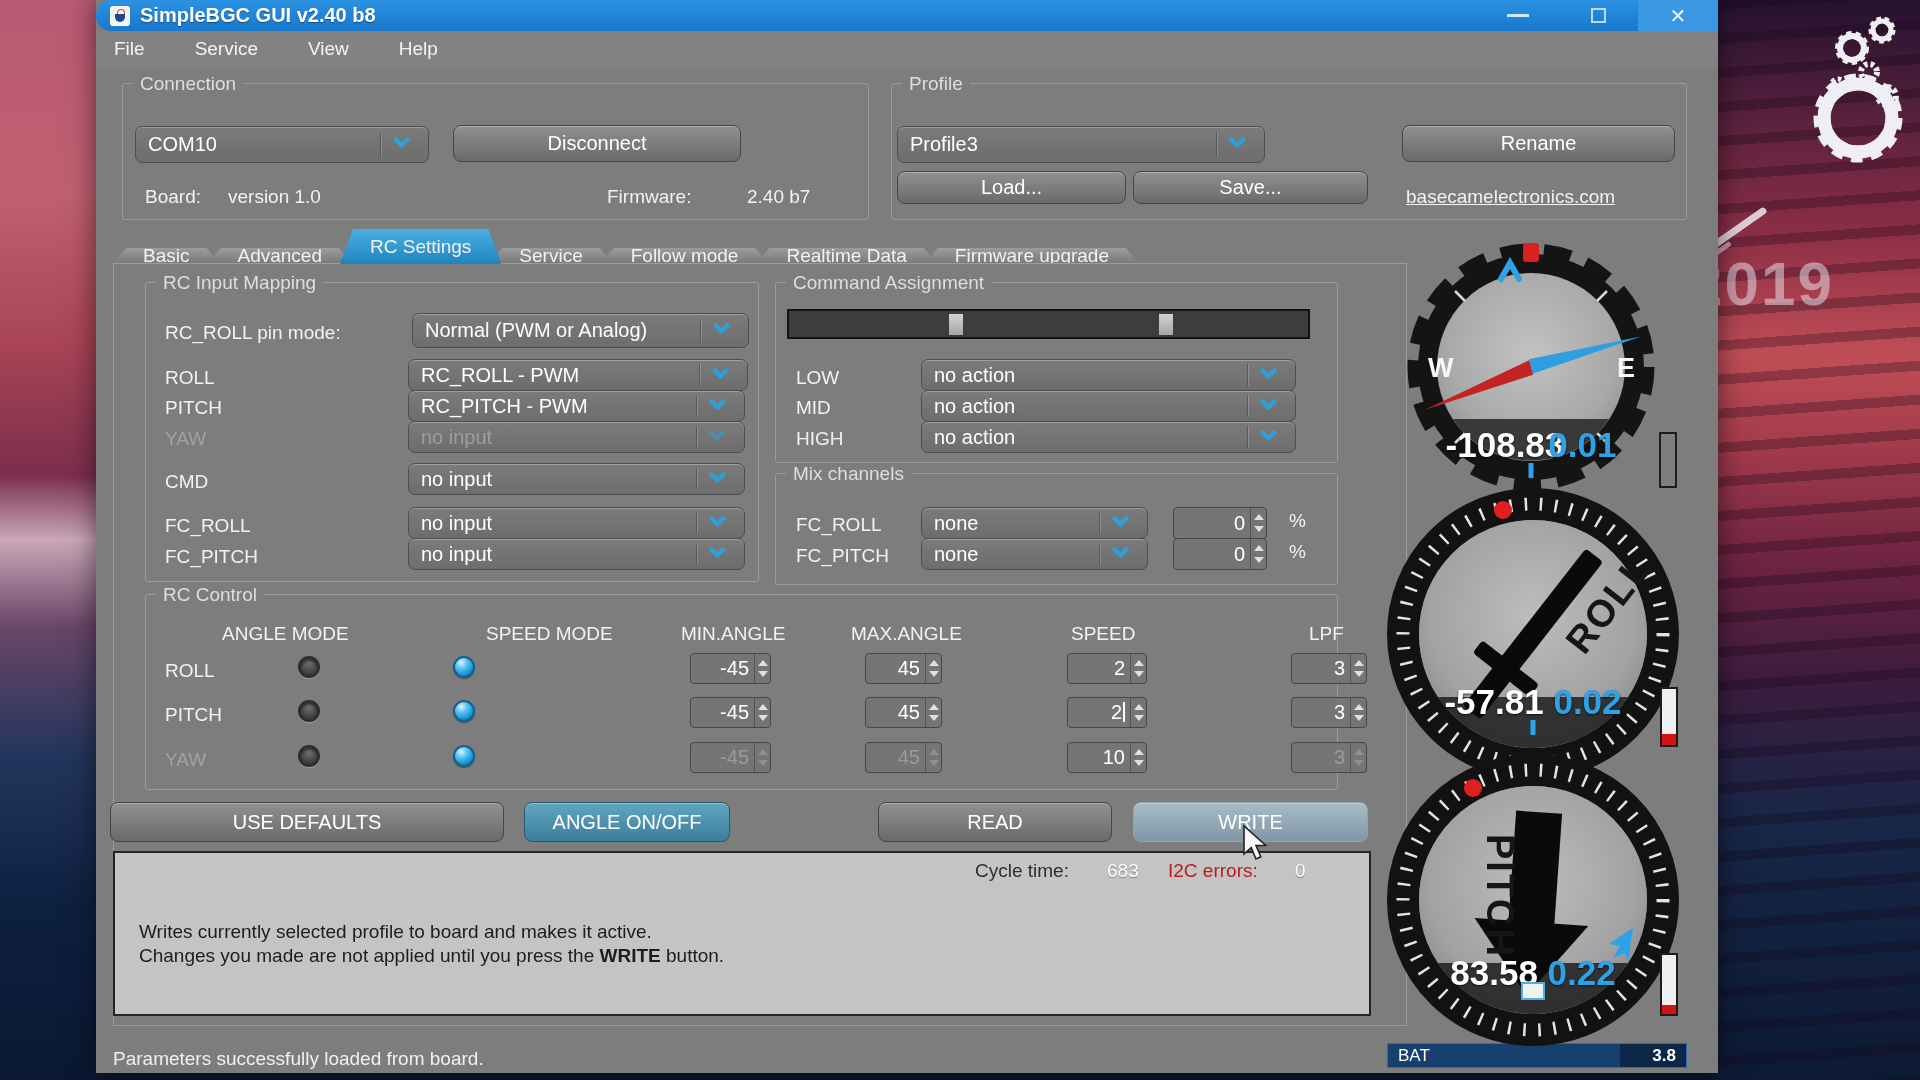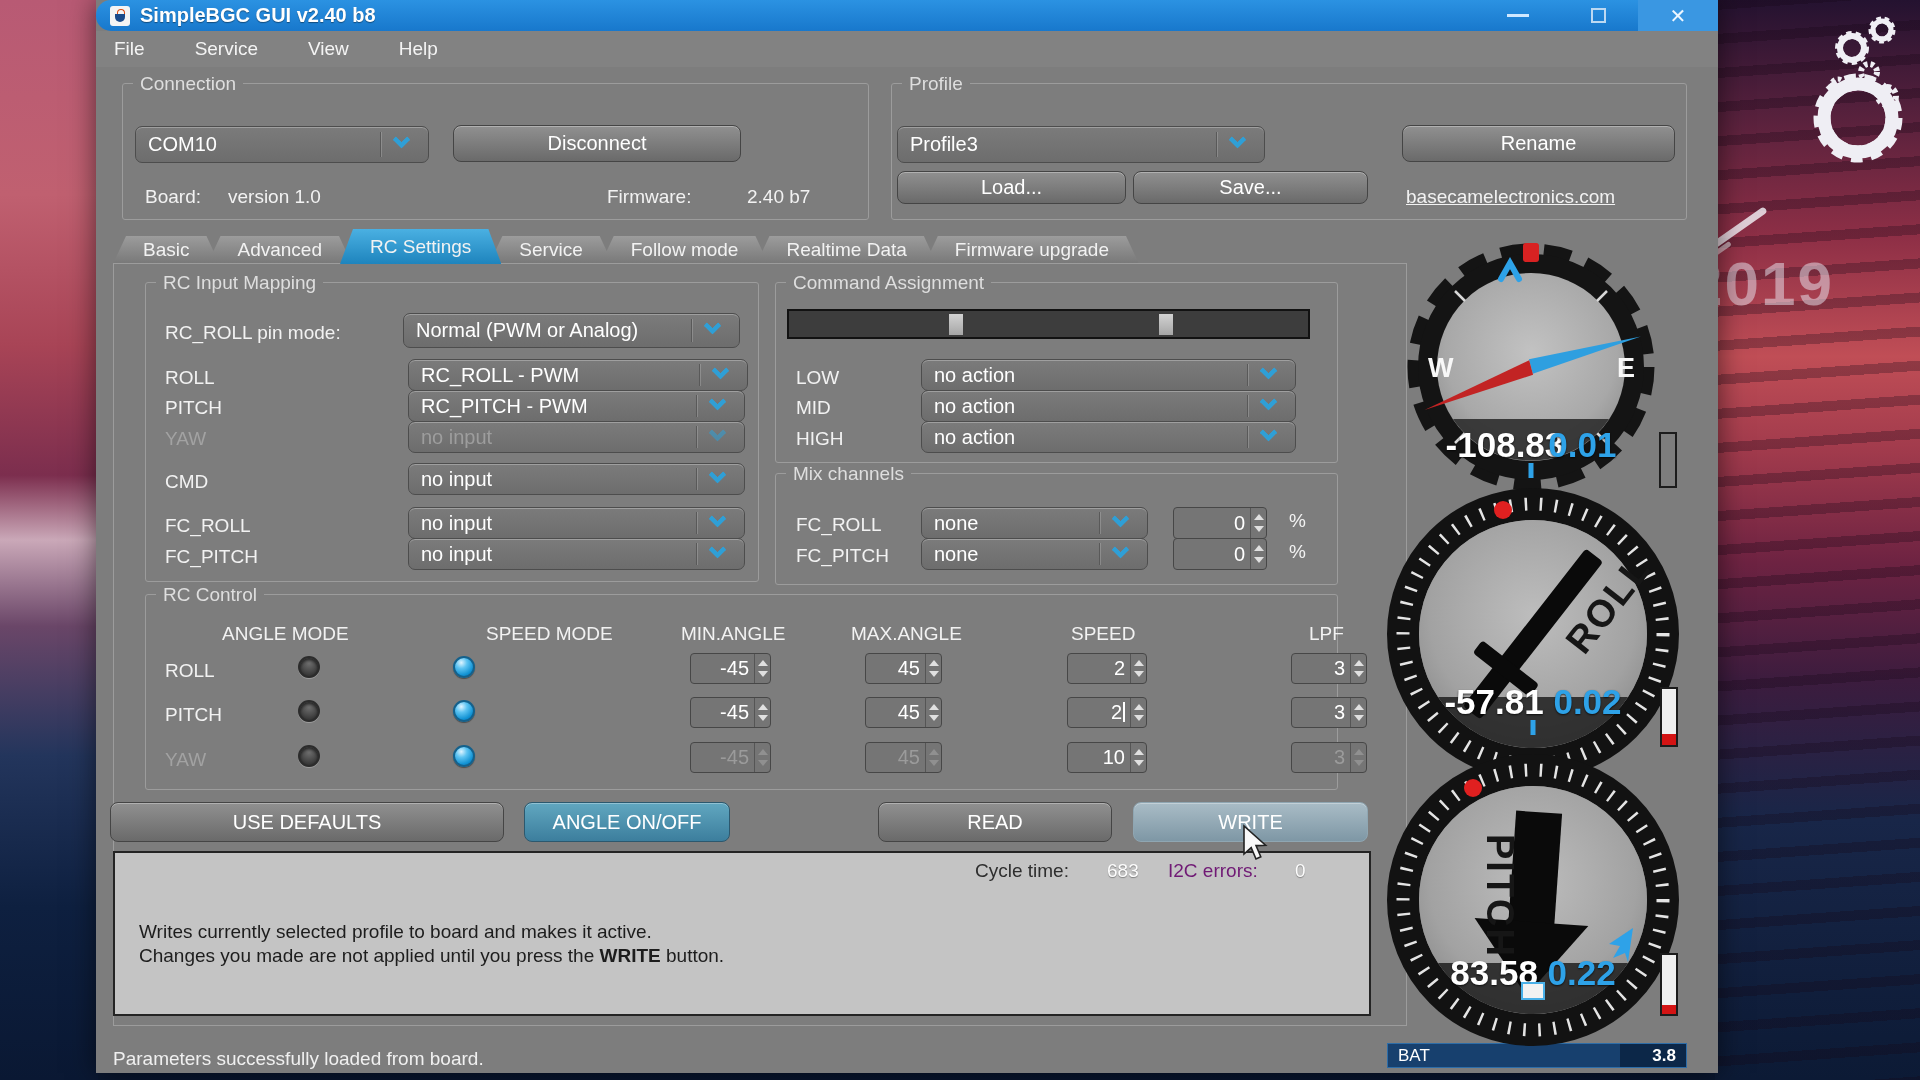--- a/index.html
+++ b/index.html
@@ -65,21 +65,21 @@
   .spin.disabled .tri-dn { border-top-color:#909090; }
   .caret { display:inline-block; width:2px; height:20px; background:#fff; margin-left:1px; vertical-align:-3px; }
 
   
   .radio { position:absolute; width:22px; height:22px; border-radius:50%; }
   .radio.off { background:radial-gradient(circle at 50% 30%, #6e6e6e, #393939 75%); border:2px solid #2c2c2c; box-shadow:inset 0 2px 3px rgba(0,0,0,.55), 0 1px 0 rgba(255,255,255,.25); }
   .radio.on { background:radial-gradient(circle at 35% 26%, #dff4ff 0%, #5ec4f2 32%, #0f90d2 72%, #0a68a0 100%); border:2px solid #14618c; box-shadow:0 1px 1px rgba(0,0,0,.4); }
 
   
   .tabs { position:absolute; left:17px; top:234px; height:30px; display:flex; align-items:flex-end; }
-  .tab { height:28px; clip-path:polygon(13px 0, calc(100% - 13px) 0, 100% 100%, 0 100%); background:linear-gradient(#9c9c9c,#787878); color:#f2f2f2; font-size:19px; display:flex; align-items:center; justify-content:center; margin-right:-12px; padding:0 30px; position:relative; }
+  .tab { height:16px; clip-path:polygon(13px 0, calc(100% - 13px) 0, 100% 100%, 0 100%); background:linear-gradient(#9c9c9c,#787878); color:#f2f2f2; font-size:19px; display:flex; align-items:center; justify-content:center; margin-right:-12px; padding:0 30px; position:relative; }
   .tab.active { height:35px; background:linear-gradient(#4ab0e2,#1e84bd); z-index:5; }
   .panel { position:absolute; left:17px; top:263px; width:1294px; height:763px; border:1px solid #9c9c9c; background:#7d7d7d; }
 
   
   .cmd-slider { position:absolute; background:#3d3d3d; border:2px solid #121212; }
   .cmd-handle { position:absolute; top:3px; width:14px; height:21px; background:linear-gradient(#d2d2d2,#a6a6a6); }
 
   
   .infobox { position:absolute; left:17px; top:851px; width:1258px; height:165px; background:#c4c4c4; border:2px solid #242424; color:#1d1d1d; font-size:19px; }
 
@@ -206,21 +206,21 @@
     <div class="tab">
         <span>Firmware upgrade</span>
       </div>
   </div>
   <div class="panel"></div>
 
   <div class="group" style="left:49px;top:282px;width:614px;height:300px;">
     <span class="group-label">RC Input Mapping</span>
   </div>
   <span class="lbl" style="left:69px;top:322px;">RC_ROLL pin mode:</span>
-  <div class="combo" style="left:307px;top:313px;width:337px;height:35px;">
+  <div class="combo" style="left:316px;top:313px;width:337px;height:35px;">
     <span class="cval">Normal (PWM or Analog)</span>
     <span class="sep"></span>
       <span class="chev"></span>
   </div>
 
   <span class="lbl" style="left:69px;top:367px;">ROLL</span>
   <div class="combo" style="left:312px;top:359px;width:340px;height:32px;">
     <span class="cval">RC_ROLL - PWM</span>
     <span class="sep"></span>
       <span class="chev"></span>
@@ -429,21 +429,21 @@
   <div class="btn" style="left:782px;top:802px;width:234px;height:40px;">
       <span>READ</span>
     </div>
   <div class="btn hovered" style="left:1037px;top:802px;width:235px;height:40px;">
       <span>WRITE</span>
     </div>
 
   <div class="infobox">
     <span style="position:absolute;left:860px;top:7px;color:#2e2e2e;">Cycle time:</span>
     <span style="position:absolute;left:992px;top:7px;color:#fdfdfd;text-shadow:0 1px 1px rgba(0,0,0,.35);">683</span>
-    <span style="position:absolute;left:1053px;top:7px;color:#701a75;">I2C errors:</span>
+    <span style="position:absolute;left:1053px;top:7px;color:#b91c1c;">I2C errors:</span>
     <span style="position:absolute;left:1180px;top:7px;color:#fdfdfd;text-shadow:0 1px 1px rgba(0,0,0,.35);">0</span>
     <div style="position:absolute;left:24px;top:68px;">Writes currently selected profile to board and makes it active.</div>
     <div style="position:absolute;left:24px;top:92px;">
       <span>Changes you made are not applied until you press the </span><b>WRITE</b><span> button.</span>
     </div>
   </div>
 
   <div class="statusmsg">Parameters successfully loaded from board.</div>
   <div class="bat">
     <span>BAT</span>

